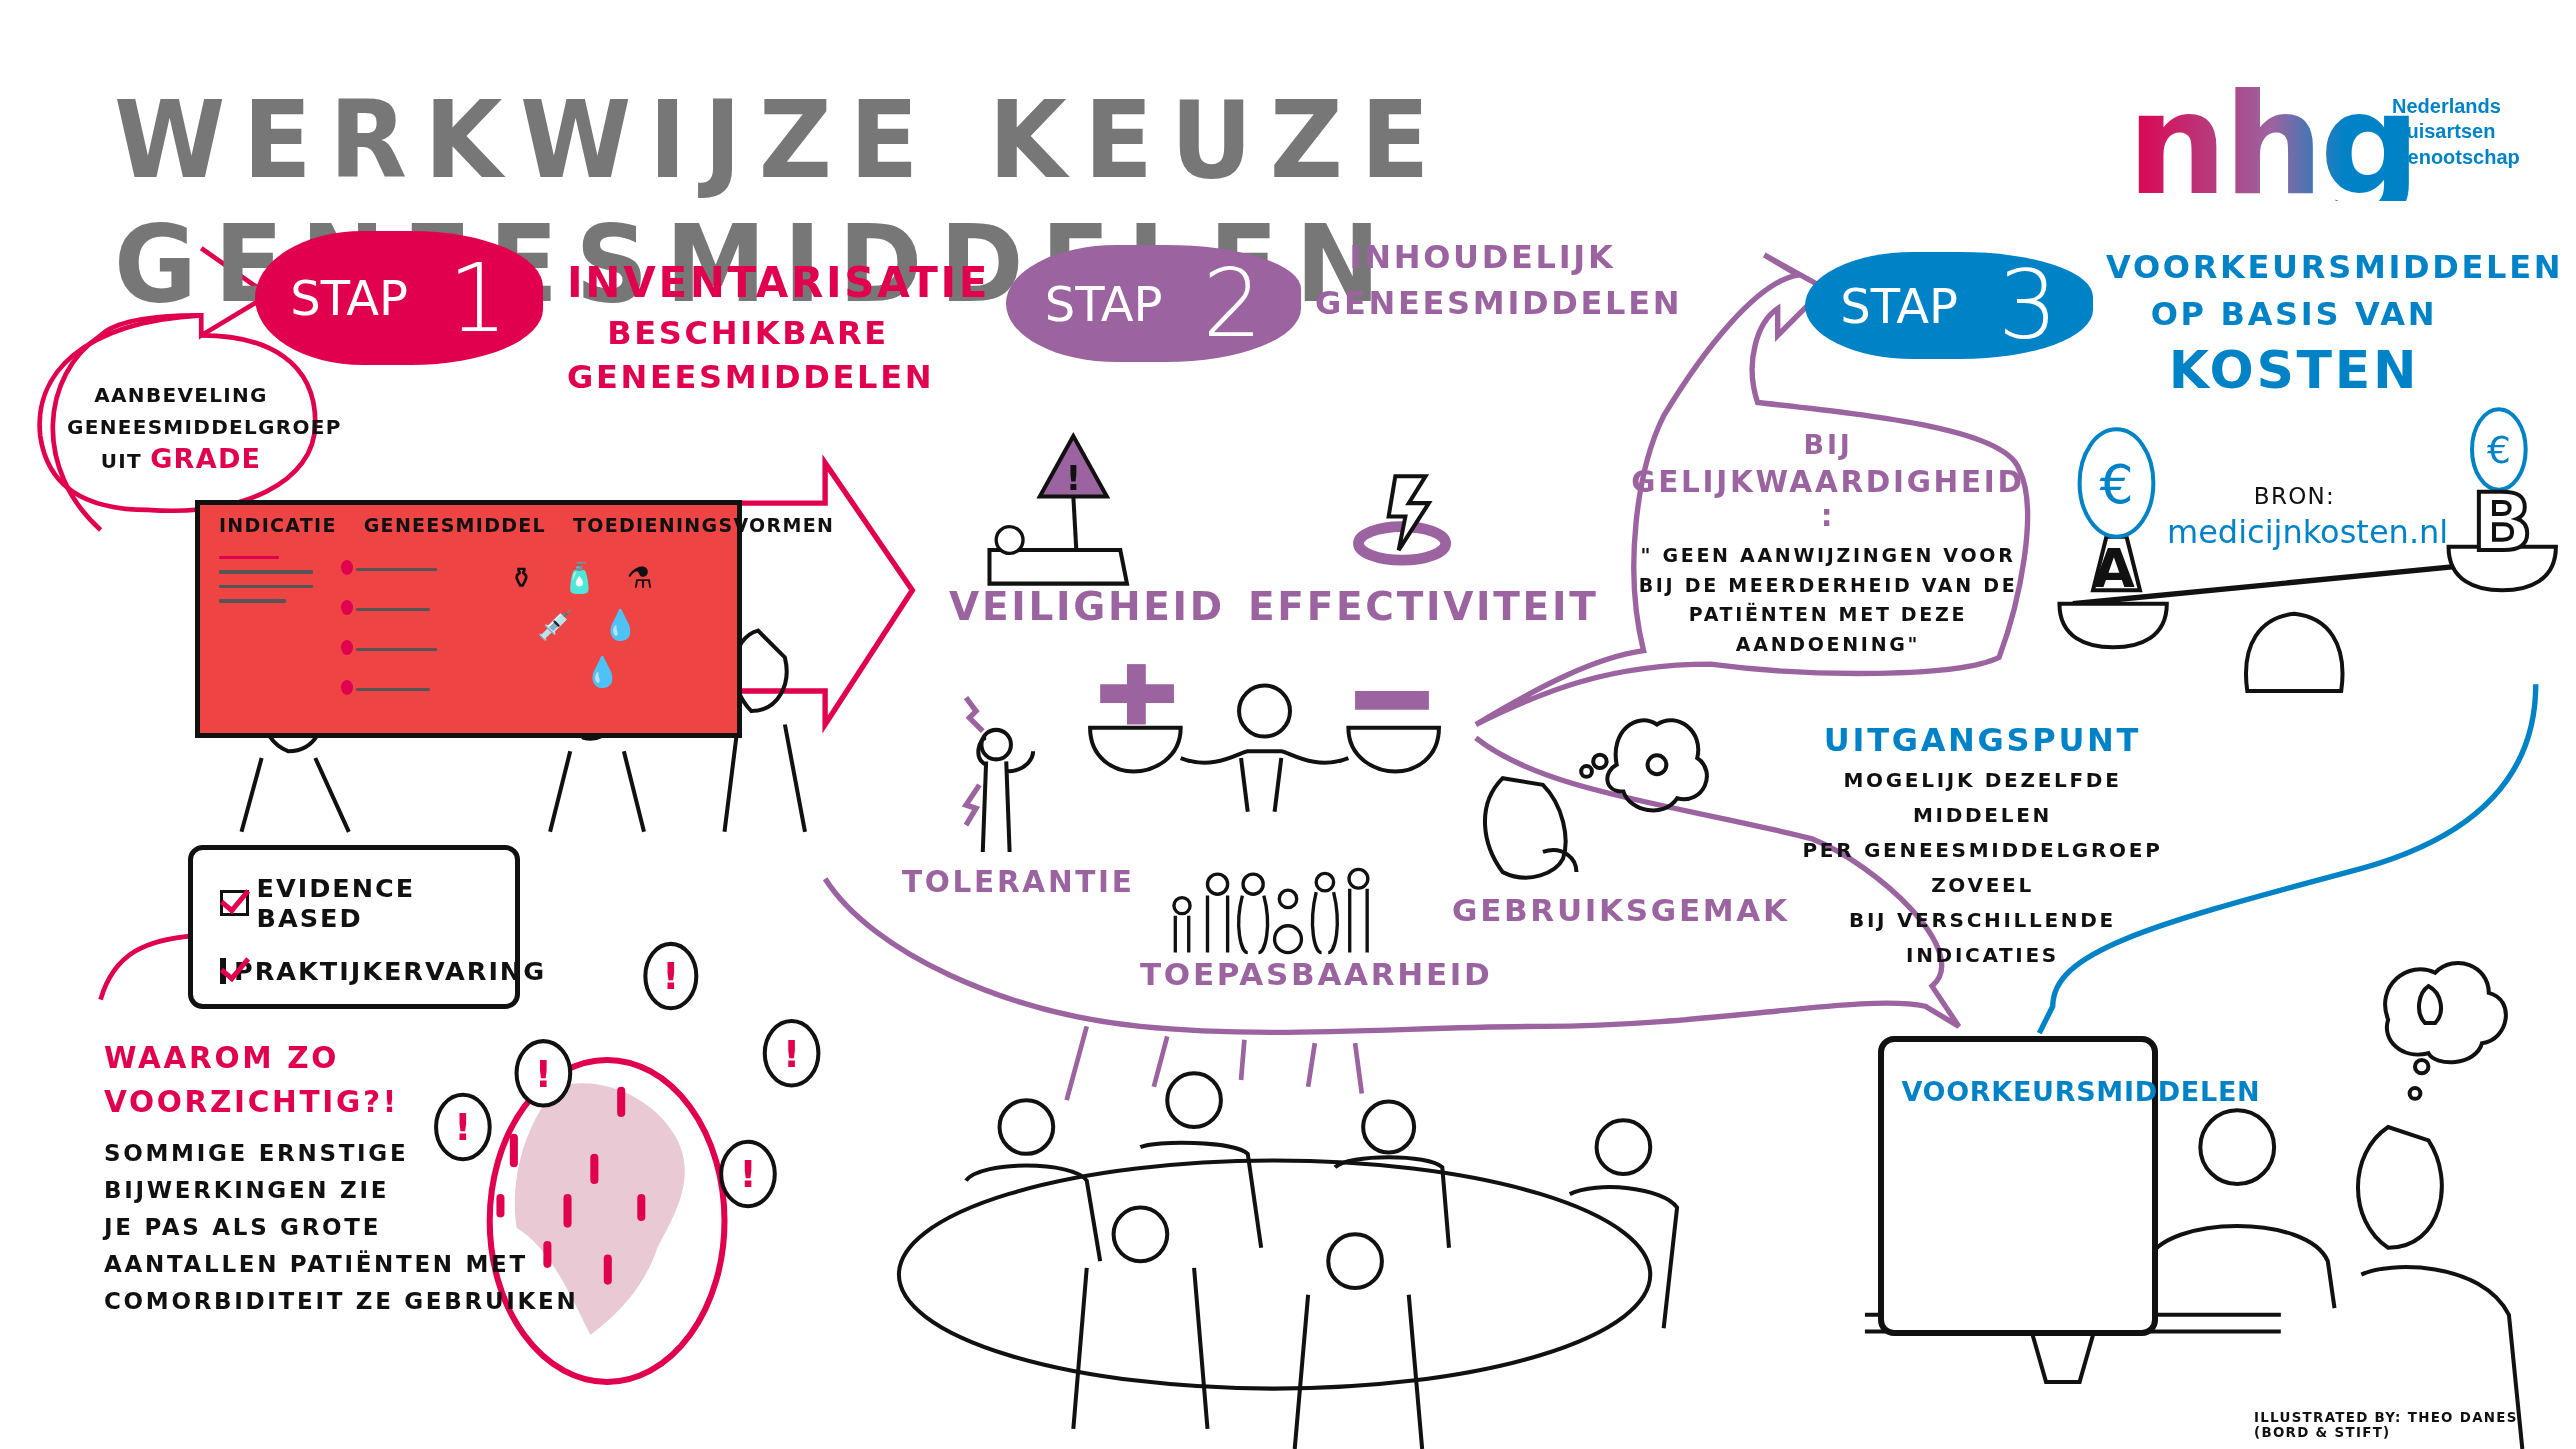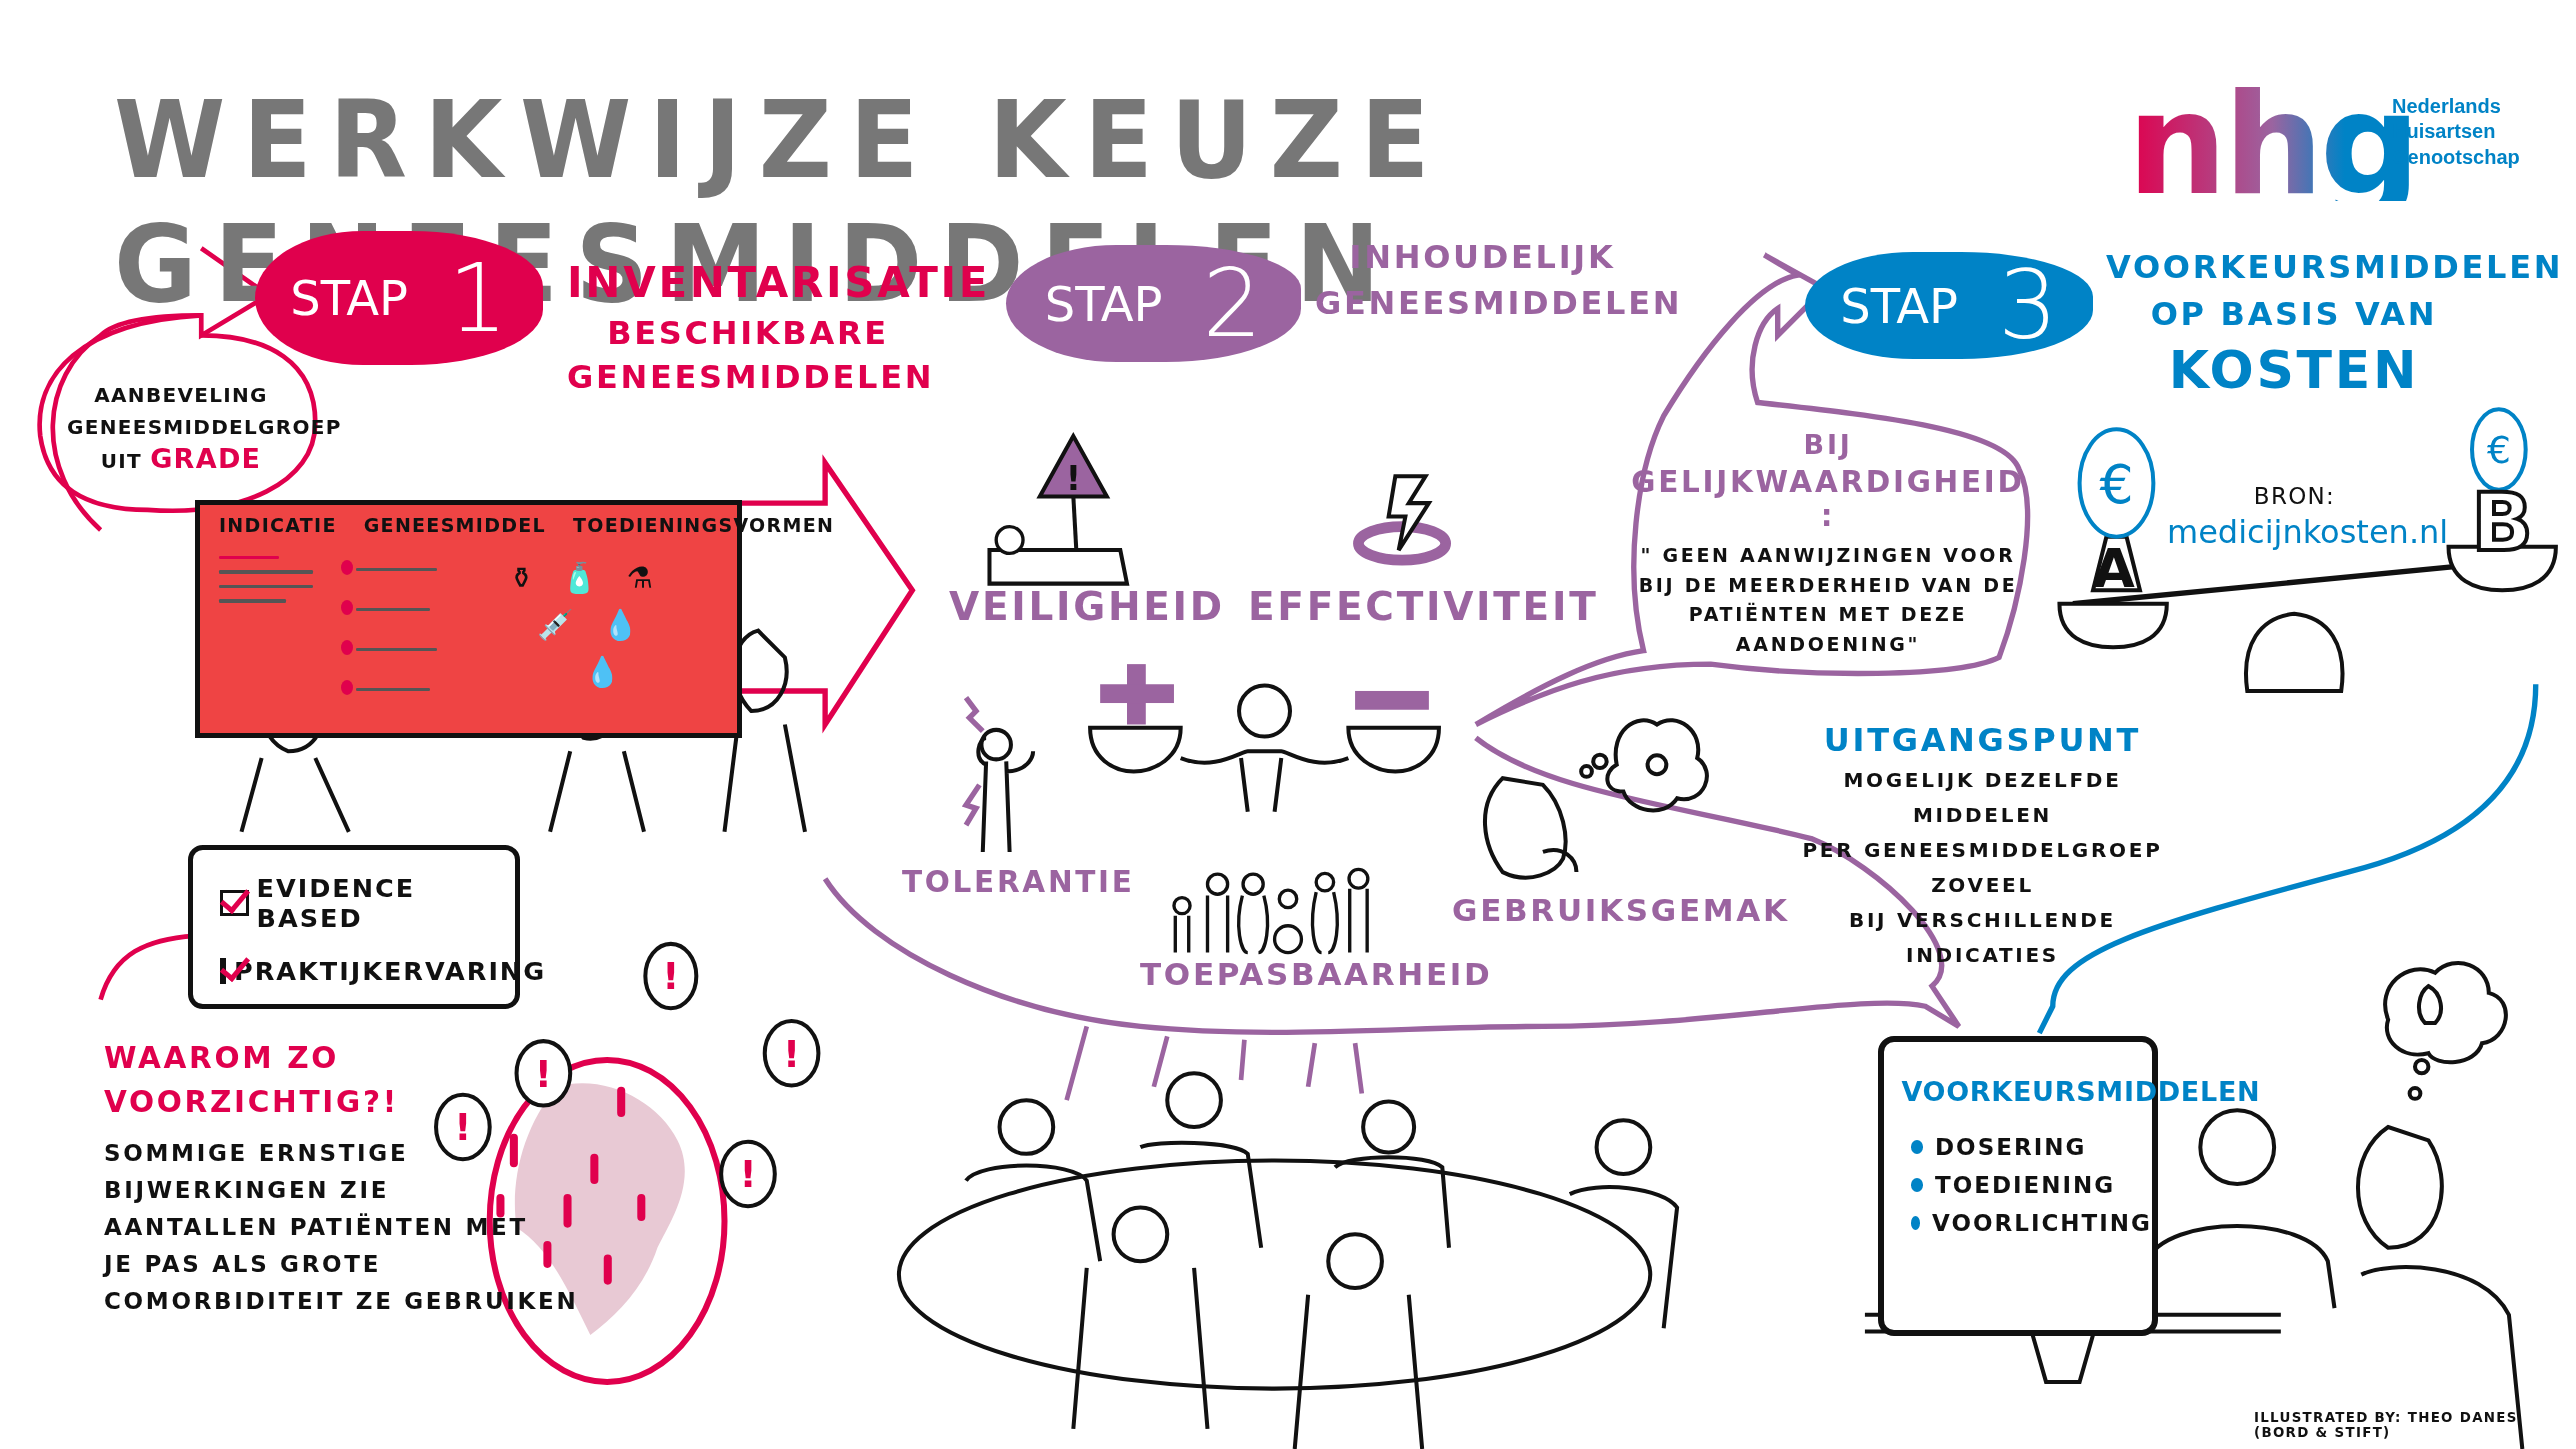--- a/index.html
+++ b/index.html
@@ -260,22 +260,22 @@
 </div>
 
 <div class="abs" style="left:104px; top:1036px;">
   <div class="hand mag" style="font-size:29.5px; line-height:44px;">
     <div>WAAROM ZO</div>
     <div>VOORZICHTIG?!</div>
   </div>
   <div class="body" style="margin-top:10.7px; font-size:23px; line-height:37px;">
     <div>SOMMIGE ERNSTIGE</div>
     <div>BIJWERKINGEN ZIE</div>
+    <div>JE PAS ALS GROTE</div>
     <div>AANTALLEN PATIËNTEN MET</div>
-    <div>JE PAS ALS GROTE</div>
     <div>COMORBIDITEIT ZE GEBRUIKEN</div>
   </div>
 </div>
 
 <div id="blob2" class="blob">
   <span class="stap">STAP</span>
   <span class="num">2</span>
 </div>
 <div class="abs hand pur c" style="left:1315px; top:238px; width:335px;">
   <div class="head2">INHOUDELIJK</div>
@@ -318,21 +318,16 @@
   <div class="body" style="font-size:20px; line-height:35px; margin-top:4px;">
     <div>MOGELIJK DEZELFDE MIDDELEN</div>
     <div>PER GENEESMIDDELGROEP ZOVEEL</div>
     <div>BIJ VERSCHILLENDE</div>
     <div>INDICATIES</div>
   </div>
 </div>
 
 <div id="screen" class="abs">
   <div class="t">VOORKEURSMIDDELEN</div>
-  <ul>
-    <li>DOSERING</li>
-    <li>TOEDIENING</li>
-    <li>VOORLICHTING</li>
-  </ul>
 </div>
 
 <div id="credit" class="abs">ILLUSTRATED BY: THEO DANES (BORD &amp; STIFT)</div>
 
 
 </body></html>

